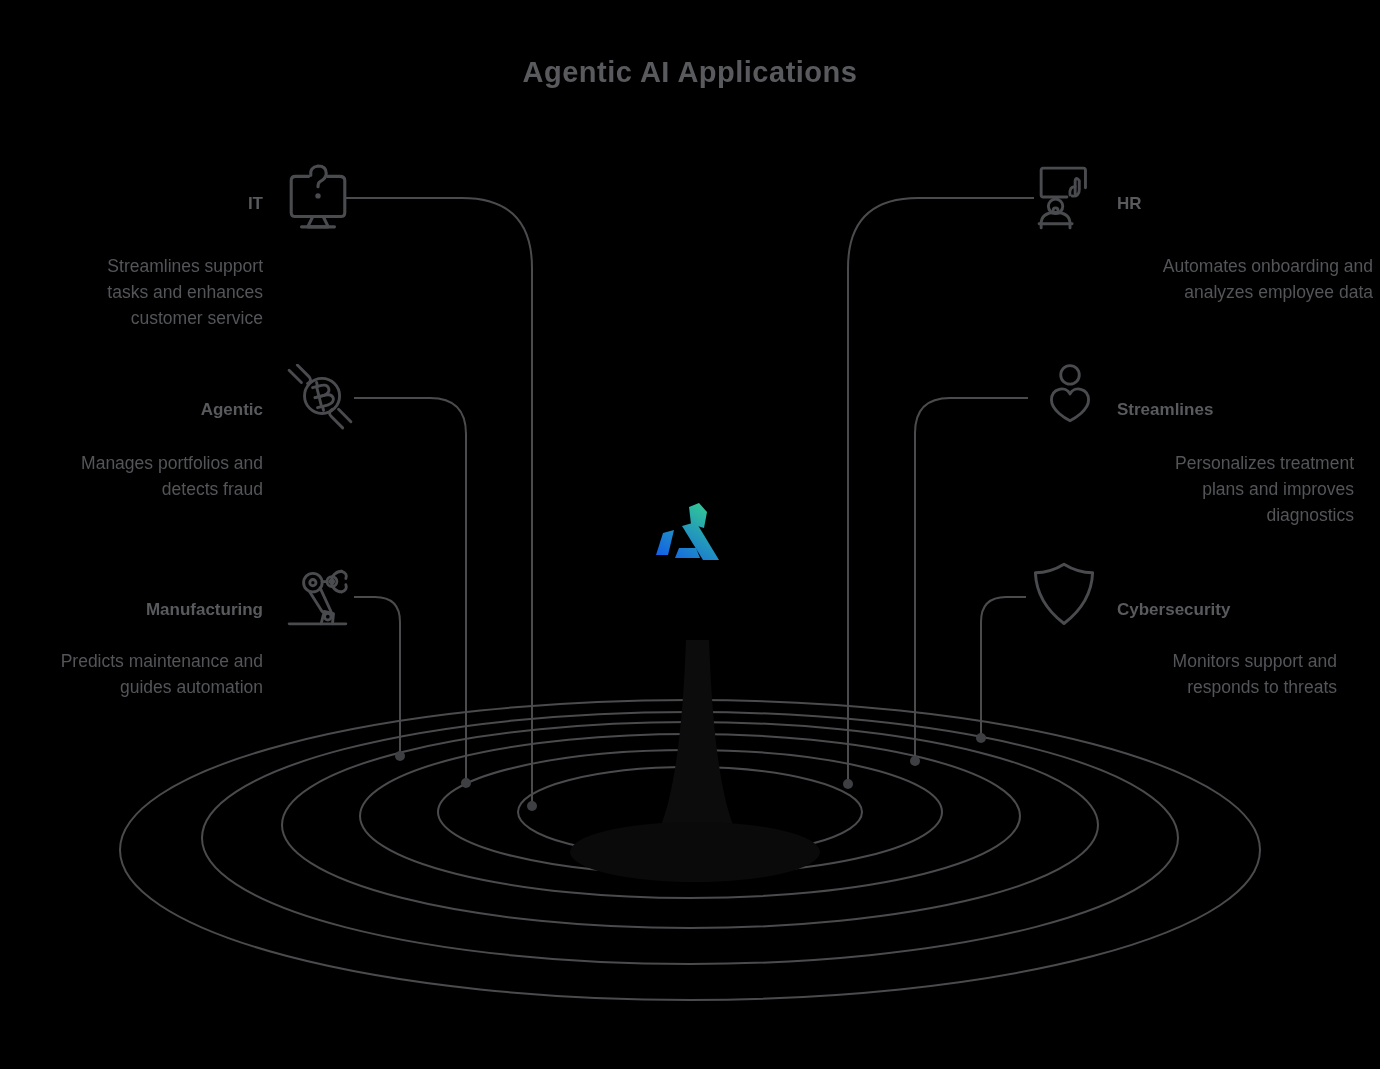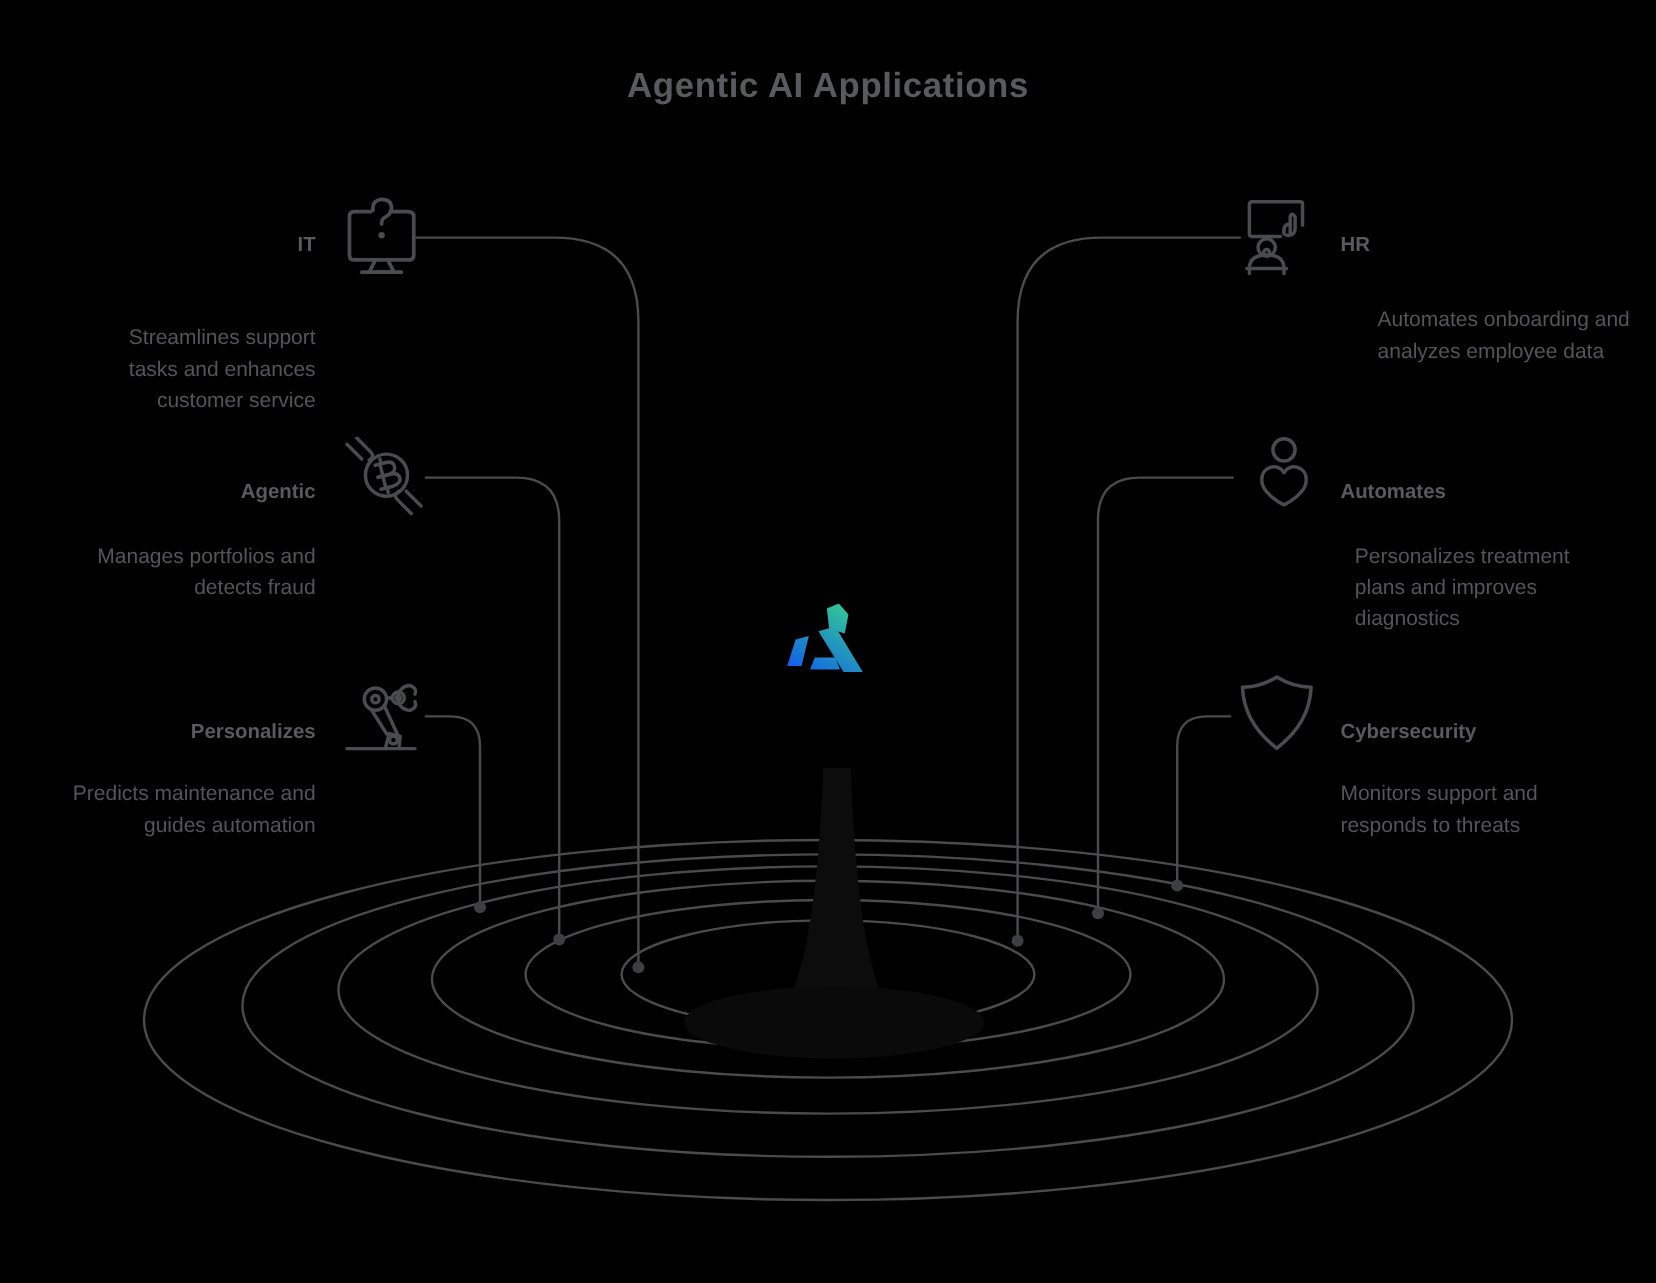--- a/index.html
+++ b/index.html
@@ -12,21 +12,21 @@
     position:absolute;left:0;top:56px;width:1380px;text-align:center;
     font-size:29px;font-weight:bold;color:var(--heading,#5a5b5f);letter-spacing:.5px;z-index:2;
   }
   .cat-label{
     position:absolute;font-size:17px;font-weight:bold;color:var(--heading,#58595d);z-index:2;
   }
   .cat-desc{
     position:absolute;font-size:17.5px;line-height:26px;color:var(--body,#535458);z-index:2;
   }
   .left .cat-label,.left .cat-desc{text-align:right;}
-  .right .cat-label,.right .cat-desc{text-align:left;}
+  .right .cat-label,.right .cat-desc{text-align:right;}
   .icon{position:absolute;z-index:2;}
   .icon svg{display:block;}
   .logo{position:absolute;left:655px;top:503px;z-index:2;}
 </style>
 </head>
 <body>
 
 <div id="canvas" style="--bg: #000000; --heading: #595a5e; --body: #545559;">
 
   <svg id="ripples" width="1380" height="1069" viewBox="0 0 1380 1069">
@@ -66,21 +66,21 @@
     <div class="cat-label" style="right:1117px;top:194px;">IT</div>
     <div class="icon" style="left:284px;top:164px;">
       <svg width="68" height="68" viewBox="0 0 66 66" fill="none" stroke="#4a4b4f" stroke-width="3" stroke-linecap="round" stroke-linejoin="round">
         <path d="M42,12 H54 Q59,12 59,16 V47 Q59,51 55,51 H11 Q7,51 7,47 V16 Q7,12 11,12 H24"></path>
         <path d="M26,11 Q25,3 33,2 Q41,2 41,9 Q41,14 35,17 Q33,18 33,22"></path>
         <circle cx="33" cy="31" r="2.6" fill="#4a4b4f" stroke="none"></circle>
         <path d="M28,51 L23,61 H43 L38,51"></path>
         <path d="M17,61 H49"></path>
       </svg>
     </div>
-    <div class="cat-desc" style="right:1117px;top:268px;width:200px;text-align:right;">Streamlines support tasks and enhances customer service</div>
+    <div class="cat-desc" style="right:1117px;top:253px;width:200px;text-align:right;">Streamlines support tasks and enhances customer service</div>
   </div>
 
   <div class="left">
     <div class="cat-label" style="right:1117px;top:400px;">Agentic</div>
     <div class="icon" style="left:286px;top:364px;">
       <svg width="68" height="68" viewBox="0 0 66 66" fill="none" stroke="#4a4b4f" stroke-width="2.8" stroke-linecap="round" stroke-linejoin="round">
         <circle cx="35" cy="31" r="17"></circle>
         <g transform="rotate(-14 35 31)">
           <path d="M32,21 V41"></path>
           <path d="M28,21 H37 Q43,21 43,26 Q43,30 37,31 H28"></path>
@@ -90,21 +90,21 @@
         <path d="M3,6 L15,18"></path>
         <path d="M11,1 L22,12 Q26,16 21,19"></path>
         <path d="M63,56 L51,44"></path>
         <path d="M55,62 L44,51 Q40,47 45,44"></path>
       </svg>
     </div>
     <div class="cat-desc" style="right:1117px;top:450px;width:220px;">Manages portfolios and detects fraud</div>
   </div>
 
   <div class="left">
-    <div class="cat-label" style="right:1117px;top:600px;">Personalizes</div>
+    <div class="cat-label" style="right:1117px;top:600px;">Manufacturing</div>
     <div class="icon" style="left:283px;top:561px;">
       <svg width="68" height="68" viewBox="0 0 66 66" fill="none" stroke="#4a4b4f" stroke-width="2.8" stroke-linecap="round" stroke-linejoin="round">
         <path d="M6,61 H61"></path>
         <path d="M37,61 L40,49 L49,51 L48,61"></path>
         <circle cx="43.5" cy="54" r="3.2"></circle>
         <path d="M38,49 L26,30"></path>
         <path d="M47,50 L36,26"></path>
         <circle cx="29" cy="21" r="9"></circle>
         <circle cx="29" cy="21" r="3"></circle>
         <path d="M38,20 H43"></path>
@@ -128,21 +128,21 @@
         <circle cx="19" cy="46" r="2.4"></circle>
         <path d="M5,59 Q5,48 19,48 Q33,48 33,59"></path>
         <path d="M3,59 H35"></path>
         <path d="M5,59 V63 M33,59 V63"></path>
       </svg>
     </div>
     <div class="cat-desc" style="left:1148px;top:253px;width:225px;">Automates onboarding and analyzes employee data</div>
   </div>
 
   <div class="right">
-    <div class="cat-label" style="left:1117px;top:400px;">Automates</div>
+    <div class="cat-label" style="left:1117px;top:400px;">Streamlines</div>
     <div class="icon" style="left:1036px;top:362px;">
       <svg width="68" height="68" viewBox="0 0 66 66" fill="none" stroke="#4a4b4f" stroke-width="2.8" stroke-linecap="round" stroke-linejoin="round">
         <circle cx="33" cy="12.5" r="9"></circle>
         <path d="M33,31 C29,23 15,25 15,37 C15,47 29,55 33,57 C37,55 51,47 51,37 C51,25 37,23 33,31 Z"></path>
       </svg>
     </div>
     <div class="cat-desc" style="left:1117px;top:450px;width:225px;margin-left:12px;">Personalizes treatment plans and improves diagnostics</div>
   </div>
 
   <div class="right">

